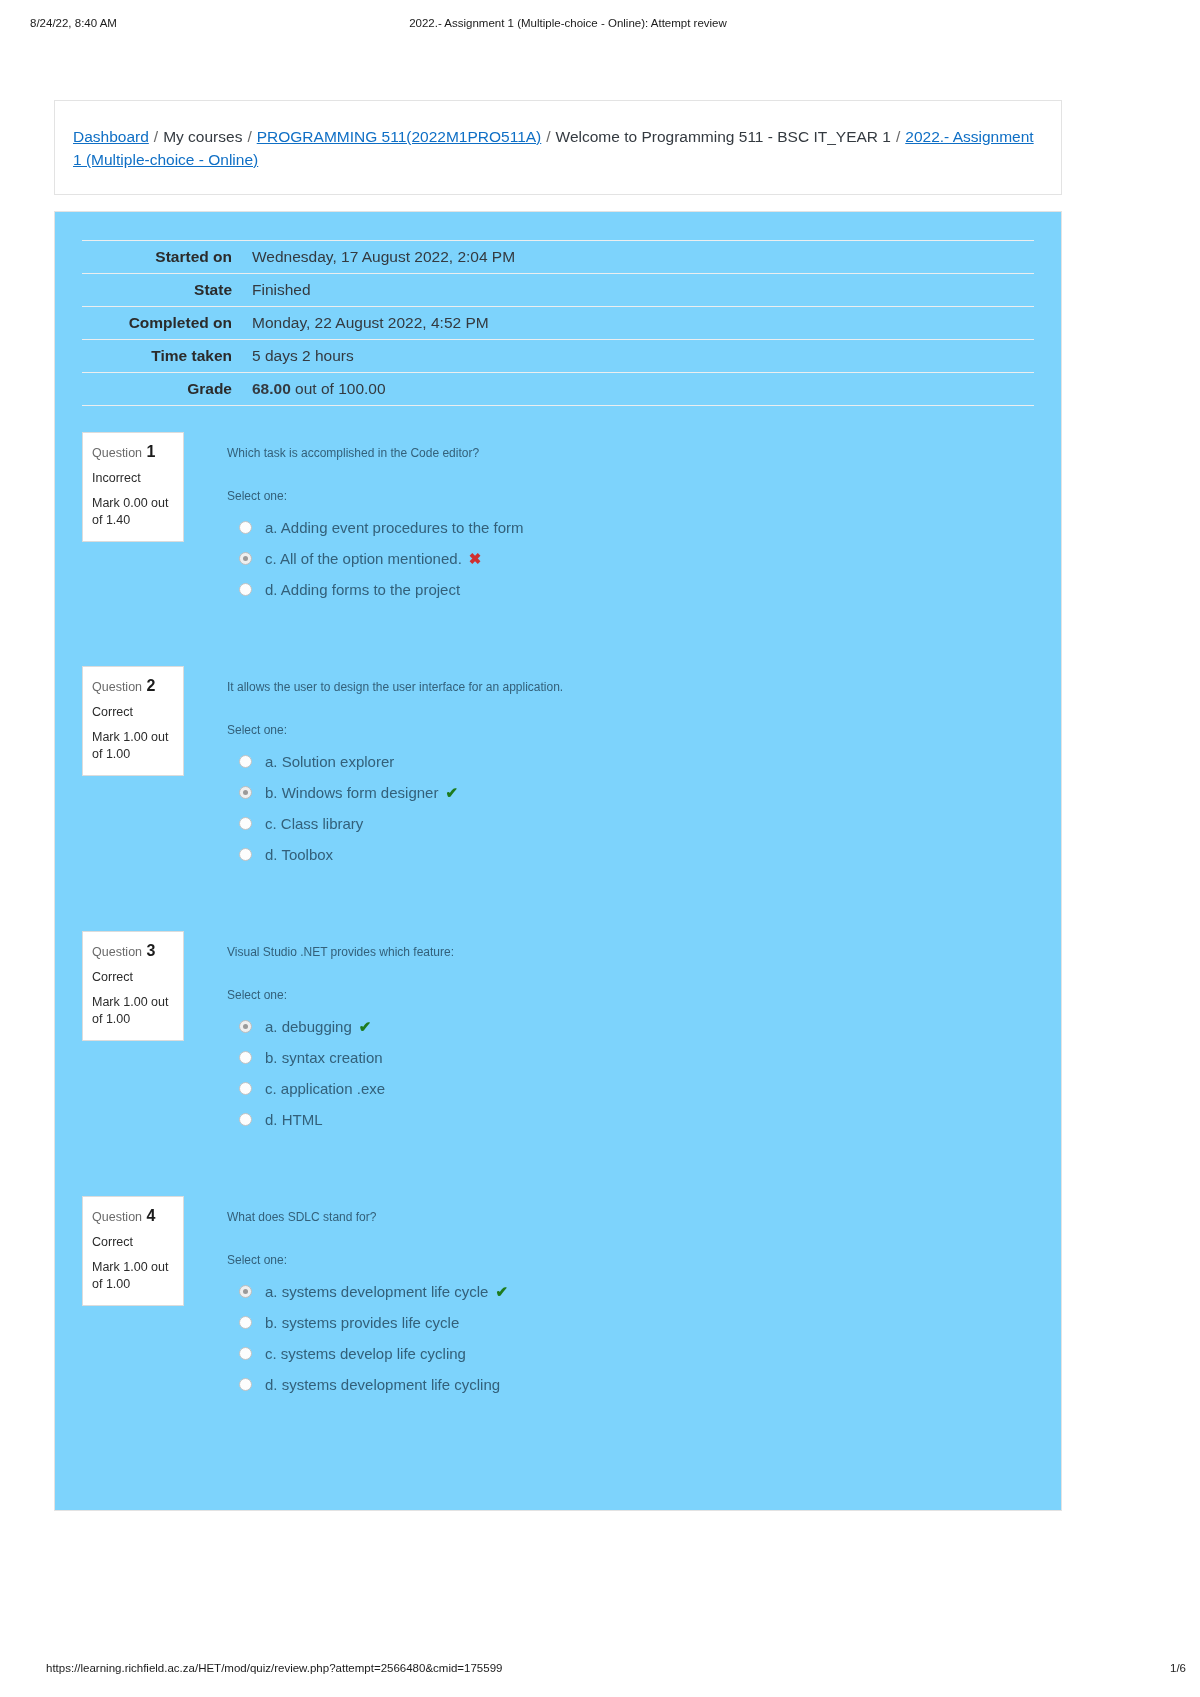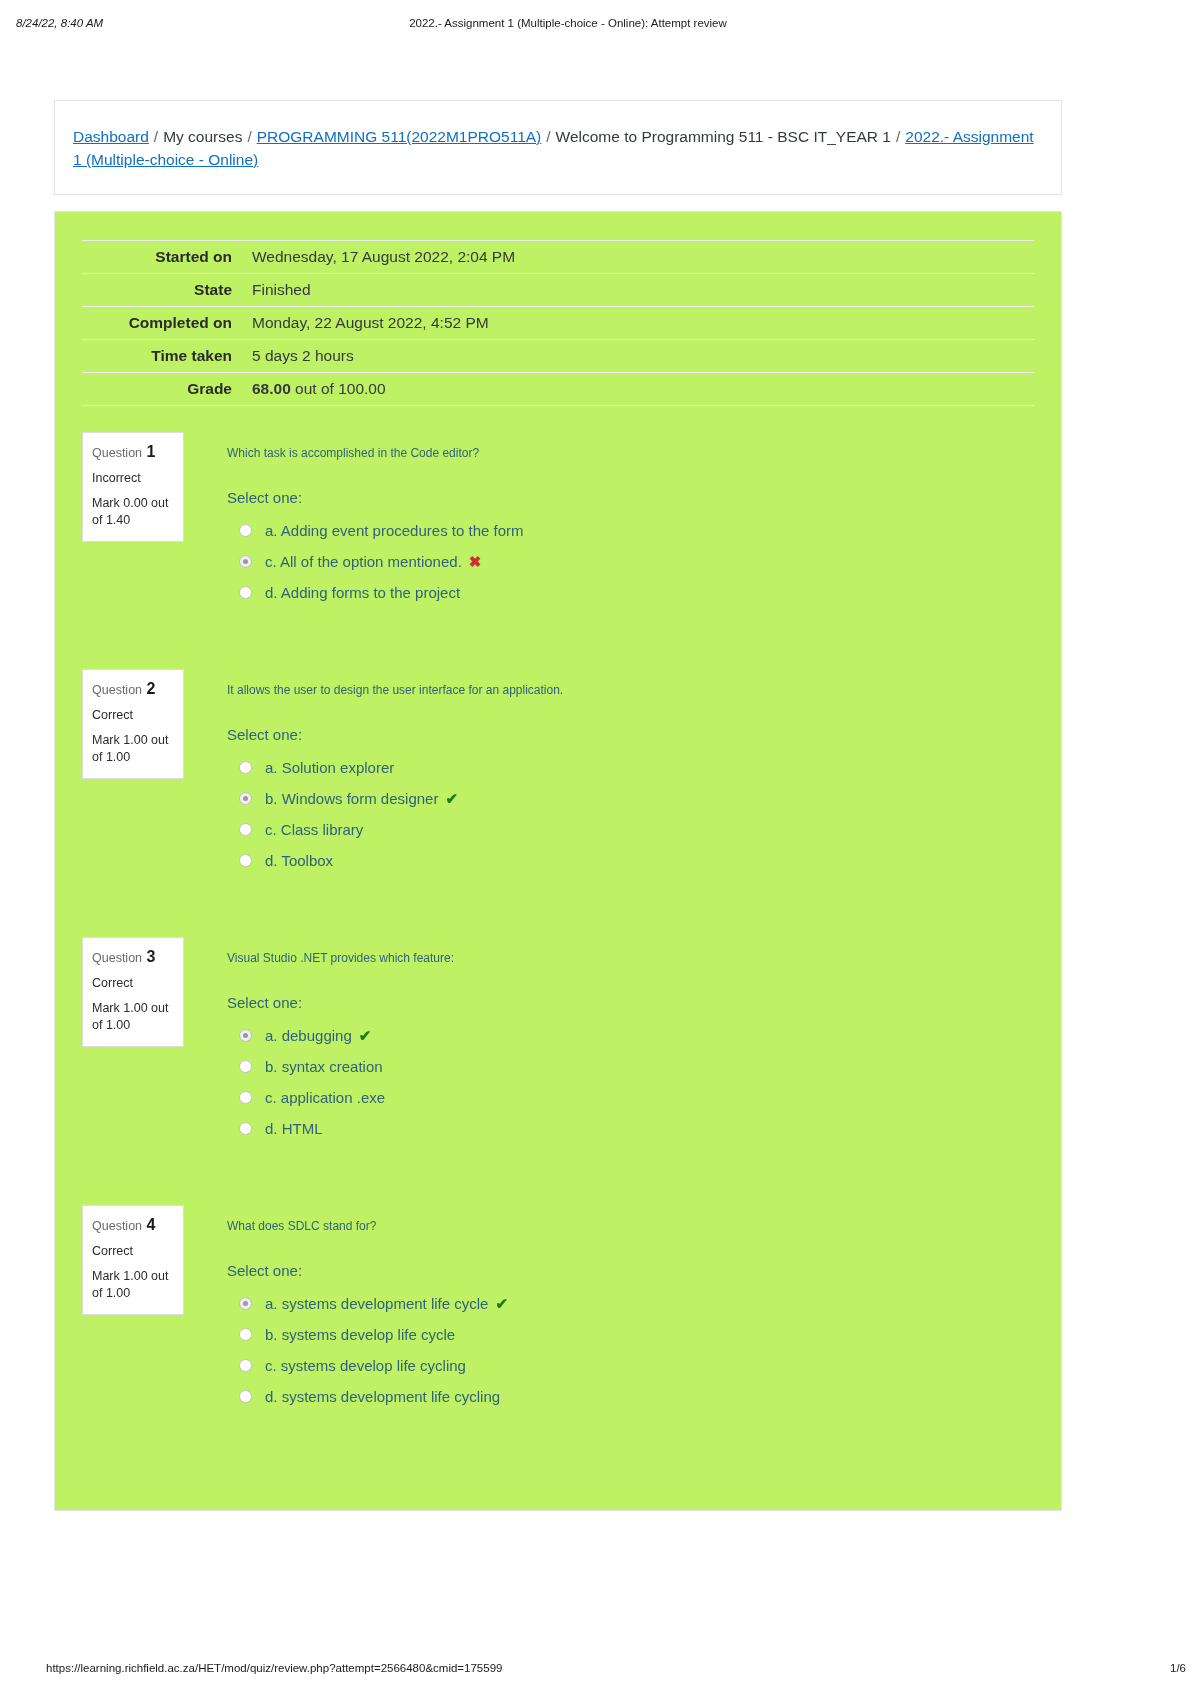--- a/index.html
+++ b/index.html
@@ -22,24 +22,23 @@
     position: absolute;
     top: 17px;
     left: 0;
     width: 1200px;
     height: 20px;
     font-size: 11.5px;
     color: #1b1b1b;
   }
   .print-header .ph-left {
     position: absolute;
-    left: 16px;
+    left: 30px;
     top: 0;
     white-space: nowrap;
-    font-style: italic;
   }
   .print-header .ph-center {
     position: absolute;
     left: 0;
     top: 0;
     width: 1136px;
     text-align: center;
     white-space: nowrap;
   }
 
@@ -94,21 +93,21 @@
   .crumb-plain { color: #343a40; }
   .crumb-sep {
     color: #6a6a6a;
     margin: 0 5px;
   }
 
   
   .review-card {
     border: 1px solid #e3e3e3;
     border-top: 1px solid #e3e3e3;
-    background: #bef264;
+    background: #7dd3fc;
     margin-top: 16px;
     padding: 18px 0 0 0;
     min-height: 1300px;
     position: relative;
   }
 
   
   .summary-table {
     width: 952px;
     margin: 10px auto 0 auto;
@@ -174,21 +173,21 @@
     padding-left: 43px;
     padding-top: 10px;
   }
   .q-text {
     font-size: 12px;
     color: #33607a;
     line-height: 22px;
     margin-bottom: 25px;
   }
   .q-prompt {
-    font-size: 15px;
+    font-size: 12px;
     color: #33607a;
     margin-bottom: 10px;
   }
   .q-answers { margin: 0; padding: 0; list-style: none; }
   .q-answer {
     display: flex;
     align-items: flex-start;
     font-size: 15px;
     color: #33607a;
     line-height: 20px;
@@ -375,21 +374,21 @@
               <div class="q-text">What does SDLC stand for?</div>
               <div class="q-prompt">Select one:</div>
               <ul class="q-answers">
                 <li class="q-answer">
                   <span class="radio checked"></span>
                   <span class="ans-text">a. systems development life cycle</span>
                   <span class="mark-icon correct">✔</span>
                 </li>
                 <li class="q-answer">
                   <span class="radio"></span>
-                  <span class="ans-text">b. systems develop life cycle</span>
+                  <span class="ans-text">b. systems provides life cycle</span>
                 </li>
                 <li class="q-answer">
                   <span class="radio"></span>
                   <span class="ans-text">c. systems develop life cycling</span>
                 </li>
                 <li class="q-answer">
                   <span class="radio"></span>
                   <span class="ans-text">d. systems development life cycling</span>
                 </li>
               </ul>

